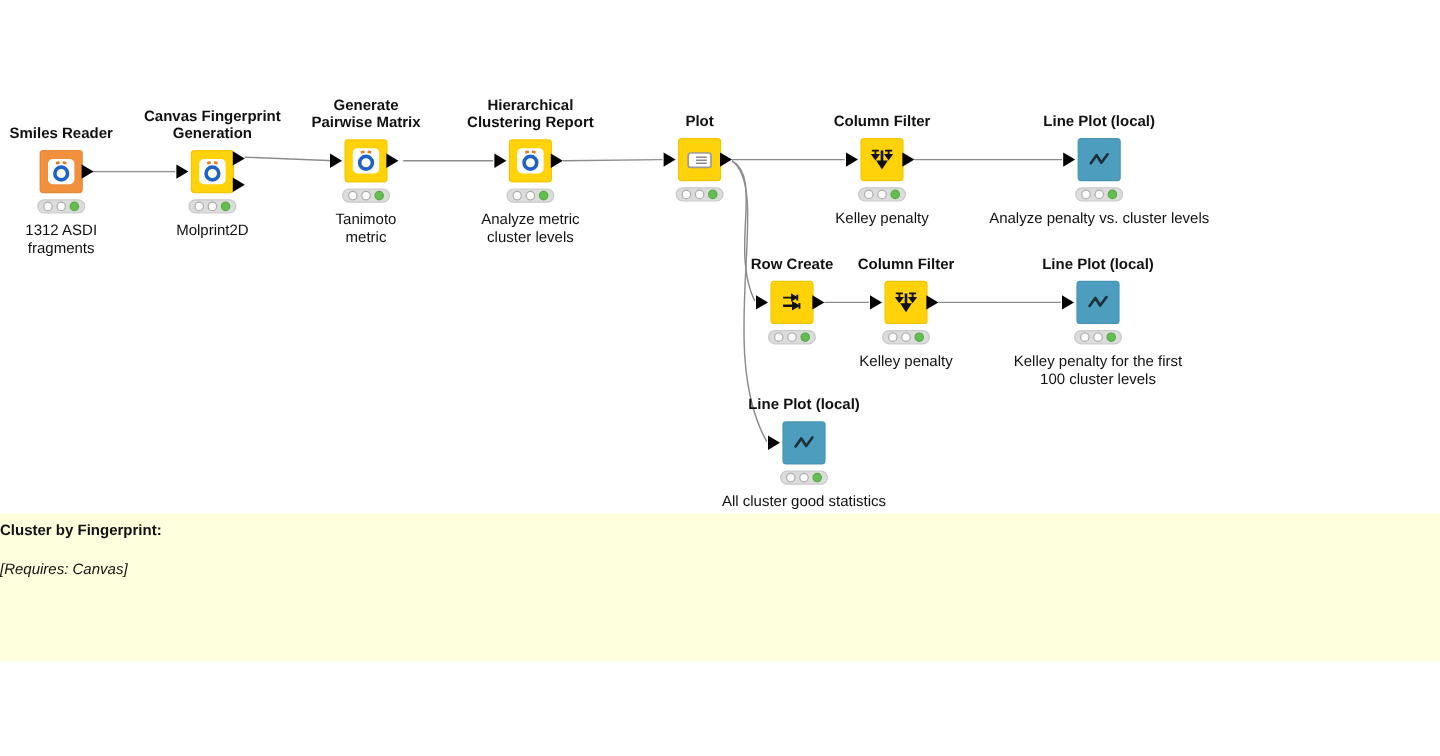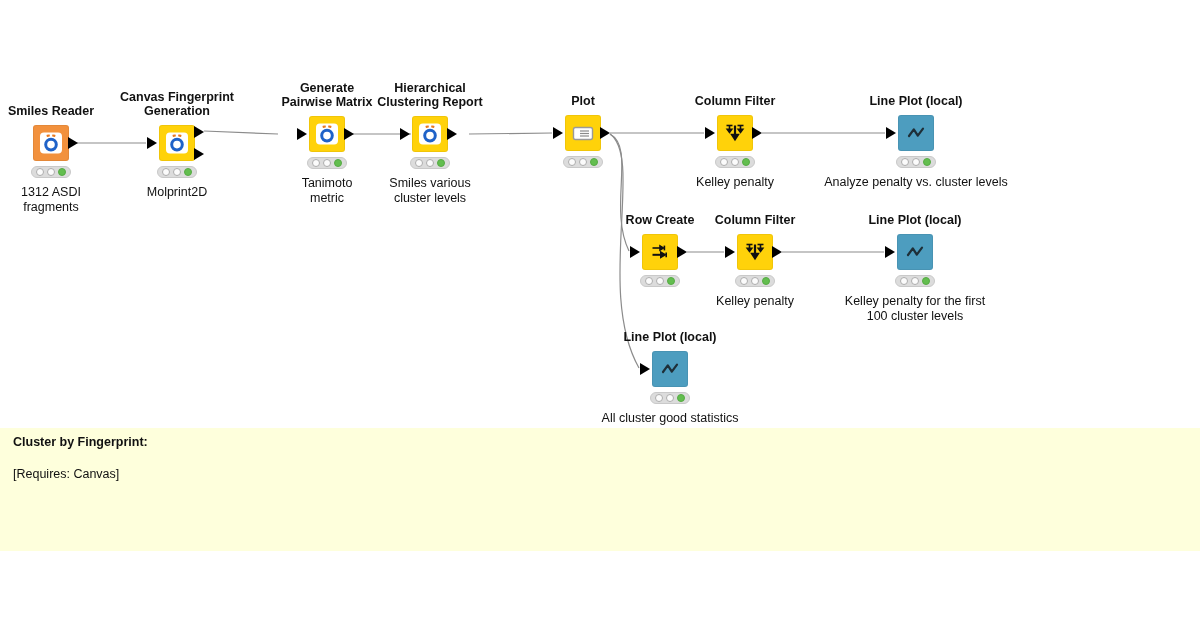--- a/index.html
+++ b/index.html
@@ -24,23 +24,23 @@
   .dot.green{background:#63BE4F;border:1px solid #56AB44;}
   .caption{position:absolute;top:100%;margin-top:24px;left:50%;transform:translateX(-50%);
           width:210px;text-align:center;font-size:12.5px;line-height:1.22;white-space:pre-line;}
   .port{position:absolute;width:0;height:0;border-style:solid;
           border-width:6px 0 6px 10px;border-color:transparent transparent transparent #000;}
   .port.in{left:-12px;top:12px;}
   .port.out{right:-9px;top:12px;}
   .port.out-top{right:-9px;top:1px;}
   .port.out-bot{right:-9px;bottom:1px;top:auto;}
   .annotation{position:absolute;left:0;top:428px;width:1200px;height:123px;background:#FEFFDC;
-          box-sizing:border-box;padding:7px 13px;z-index:0;font-size:12.5px;line-height:1.25;}
+          box-sizing:border-box;padding:7px 0;z-index:0;font-size:12.5px;line-height:1.25;}
   .ann-title{font-weight:bold;}
-  .ann-requires{margin-top:16px;}
+  .ann-requires{margin-top:16px;font-style:italic;}
 </style>
 </head>
 <body>
 
 <div id="canvas">
 
   <svg id="wires">
     <g stroke="#8C8C8C" stroke-width="1.2" fill="none">
       <path d="M70,143 L146,143"></path>
       <path d="M204,131 L278,134"></path>
@@ -90,21 +90,21 @@
       <span class="port out-bot"></span>
     </div>
     <div class="traffic">
       <span class="dot off"></span>
       <span class="dot off"></span>
       <span class="dot green"></span>
     </div>
     <div class="caption">Molprint2D</div>
   </div>
 
-  <div class="node" style="left:309px;top:116px">
+  <div class="node" style="left:287px;top:116px">
     <div class="node-title">Generate
 Pairwise Matrix</div>
     <div class="square man">
       <svg width="24" height="24" viewBox="0 0 24 24">
         <rect x="1" y="1.5" width="22" height="21" rx="4" fill="#fff"></rect>
         <rect x="7.6" y="3.6" width="3.2" height="2.2" rx="0.6" fill="#E8791E" transform="rotate(-14 9.2 4.7)"></rect>
         <rect x="13.2" y="3.6" width="3.2" height="2.2" rx="0.6" fill="#E8791E" transform="rotate(14 14.8 4.7)"></rect>
         <circle cx="12" cy="13.6" r="5.3" fill="none" stroke="#1F62C8" stroke-width="3"></circle>
       </svg>
       <span class="port in"></span>
@@ -112,39 +112,39 @@
     </div>
     <div class="traffic">
       <span class="dot off"></span>
       <span class="dot off"></span>
       <span class="dot green"></span>
     </div>
     <div class="caption">Tanimoto
 metric</div>
   </div>
 
-  <div class="node" style="left:412px;top:116px">
+  <div class="node" style="left:424px;top:116px">
     <div class="node-title">Hierarchical
 Clustering Report</div>
     <div class="square man">
       <svg width="24" height="24" viewBox="0 0 24 24">
         <rect x="1" y="1.5" width="22" height="21" rx="4" fill="#fff"></rect>
         <rect x="7.6" y="3.6" width="3.2" height="2.2" rx="0.6" fill="#E8791E" transform="rotate(-14 9.2 4.7)"></rect>
         <rect x="13.2" y="3.6" width="3.2" height="2.2" rx="0.6" fill="#E8791E" transform="rotate(14 14.8 4.7)"></rect>
         <circle cx="12" cy="13.6" r="5.3" fill="none" stroke="#1F62C8" stroke-width="3"></circle>
       </svg>
       <span class="port in"></span>
       <span class="port out"></span>
     </div>
     <div class="traffic">
       <span class="dot off"></span>
       <span class="dot off"></span>
       <span class="dot green"></span>
     </div>
-    <div class="caption">Smiles various
+    <div class="caption">Analyze metric
 cluster levels</div>
   </div>
 
   <div class="node" style="left:565px;top:115px">
     <div class="node-title">Plot</div>
     <div class="square man">
       <svg width="24" height="24" viewBox="0 0 24 24">
         <rect x="2.5" y="6.5" width="19" height="12" rx="2" fill="#fff" stroke="#9A9A9A" stroke-width="1.4"></rect>
         <g stroke="#8A8A8A" stroke-width="1.2">
           <line x1="9" y1="10" x2="18" y2="10"></line>

